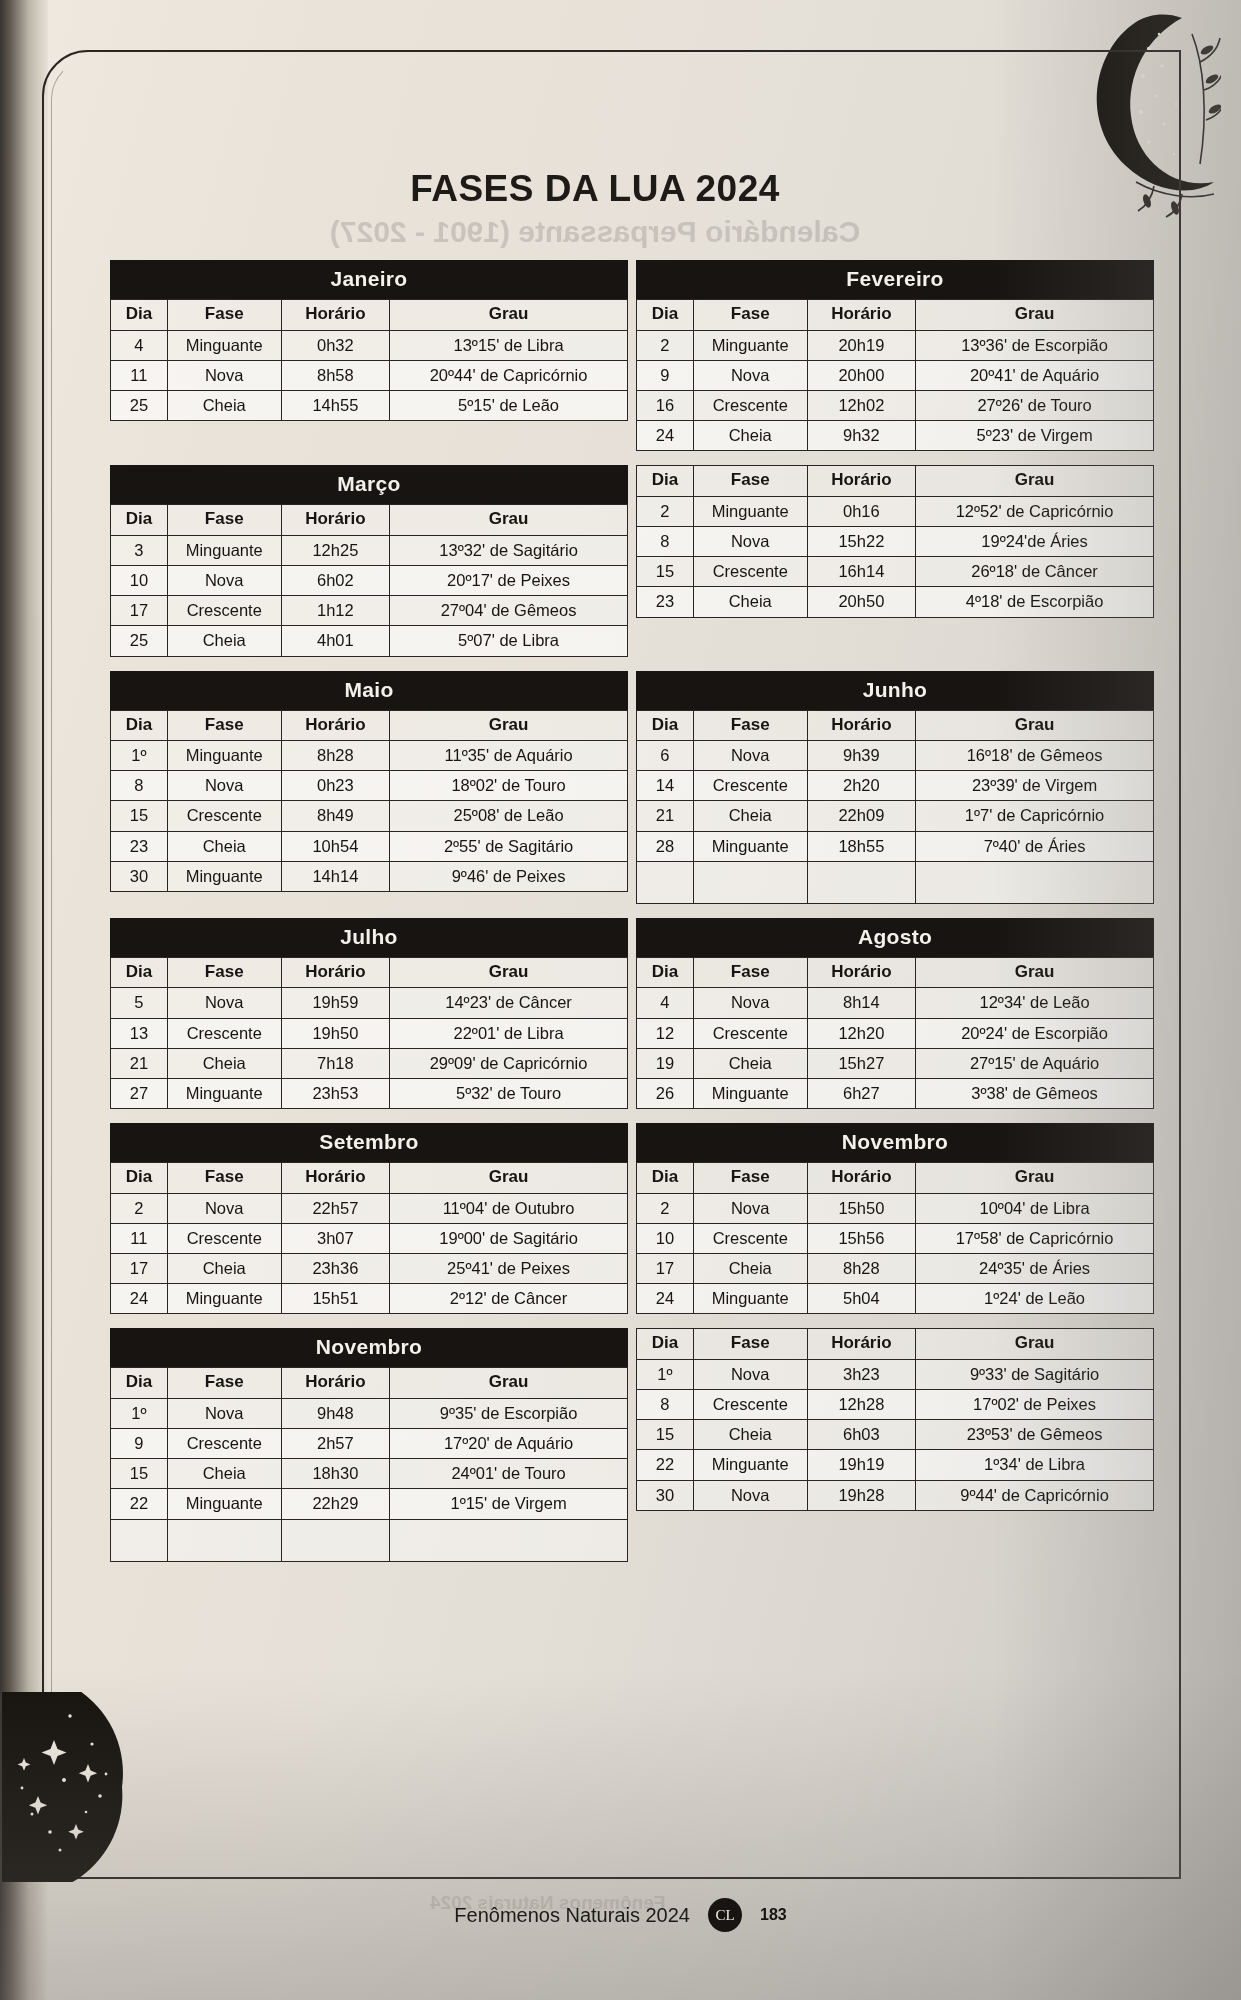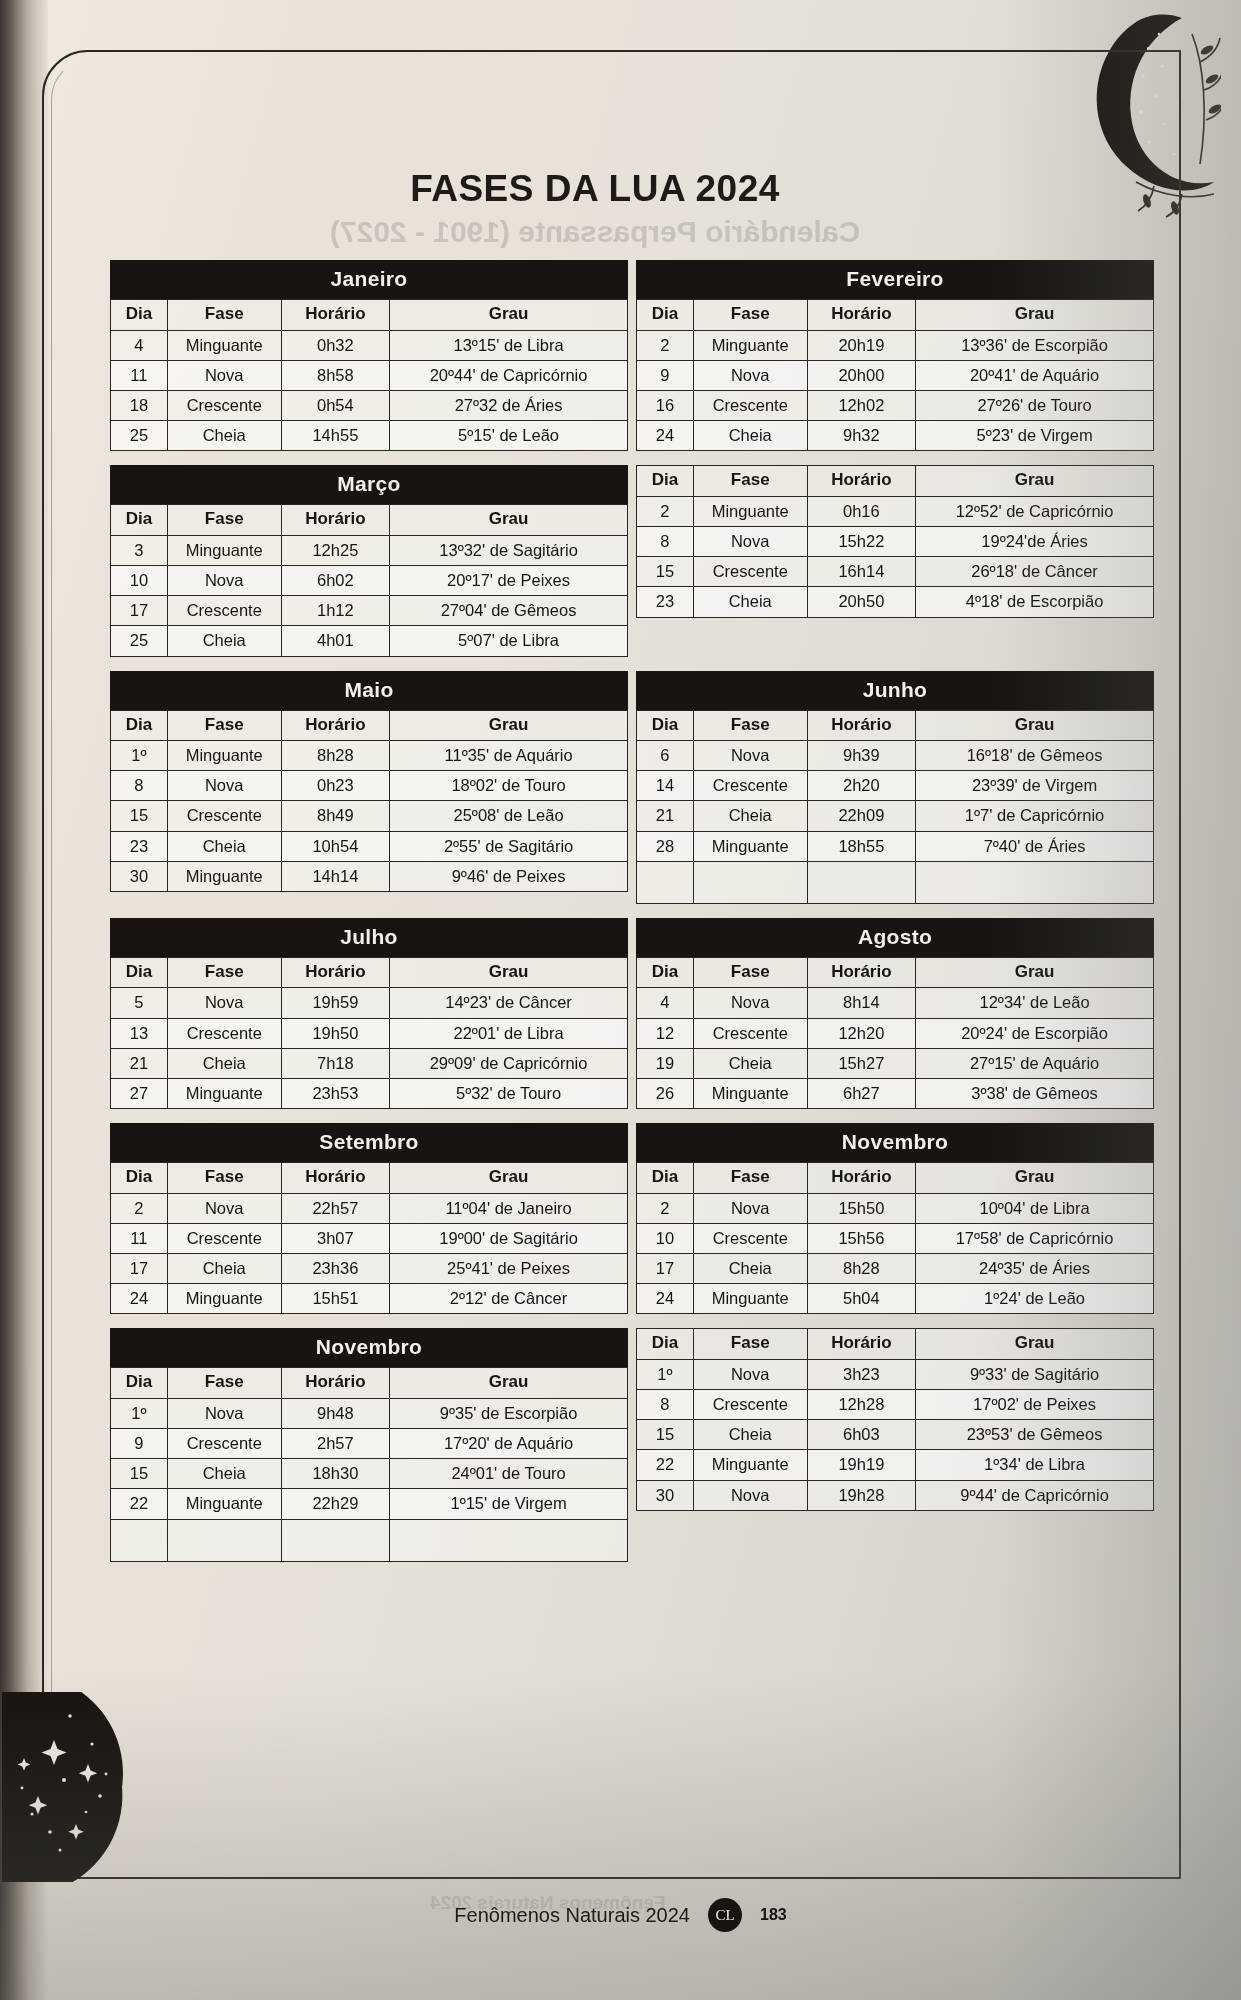--- a/index.html
+++ b/index.html
@@ -259,26 +259,20 @@
                 <td class="c-fase">Minguante</td>
                 <td class="c-hor">0h32</td>
                 <td class="c-grau">13º15' de Libra</td>
               </tr>
               <tr class="alt">
                 <td class="c-dia">11</td>
                 <td class="c-fase">Nova</td>
                 <td class="c-hor">8h58</td>
                 <td class="c-grau">20º44' de Capricórnio</td>
               </tr>
-              <tr class="plain">
-                <td class="c-dia">18</td>
-                <td class="c-fase">Crescente</td>
-                <td class="c-hor">0h54</td>
-                <td class="c-grau">27º32 de Áries</td>
-              </tr>
               <tr class="alt">
                 <td class="c-dia">25</td>
                 <td class="c-fase">Cheia</td>
                 <td class="c-hor">14h55</td>
                 <td class="c-grau">5º15' de Leão</td>
               </tr>
             </tbody>
           </table>
         </div>
         <div class="month-block right">
@@ -582,21 +576,21 @@
                 <th class="c-fase">Fase</th>
                 <th class="c-hor">Horário</th>
                 <th class="c-grau">Grau</th>
               </tr>
             </thead>
             <tbody>
               <tr class="plain">
                 <td class="c-dia">2</td>
                 <td class="c-fase">Nova</td>
                 <td class="c-hor">22h57</td>
-                <td class="c-grau">11º04' de Janeiro</td>
+                <td class="c-grau">11º04' de Outubro</td>
               </tr>
               <tr class="alt">
                 <td class="c-dia">11</td>
                 <td class="c-fase">Crescente</td>
                 <td class="c-hor">3h07</td>
                 <td class="c-grau">19º00' de Sagitário</td>
               </tr>
               <tr class="plain">
                 <td class="c-dia">17</td>
                 <td class="c-fase">Cheia</td>

